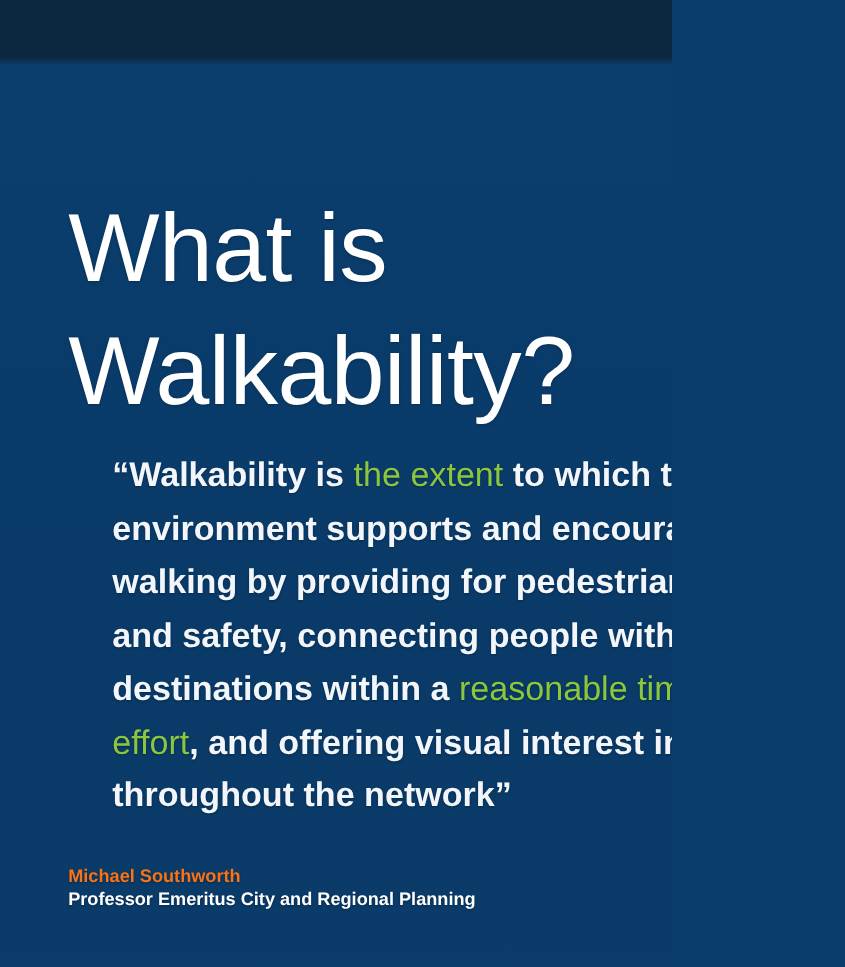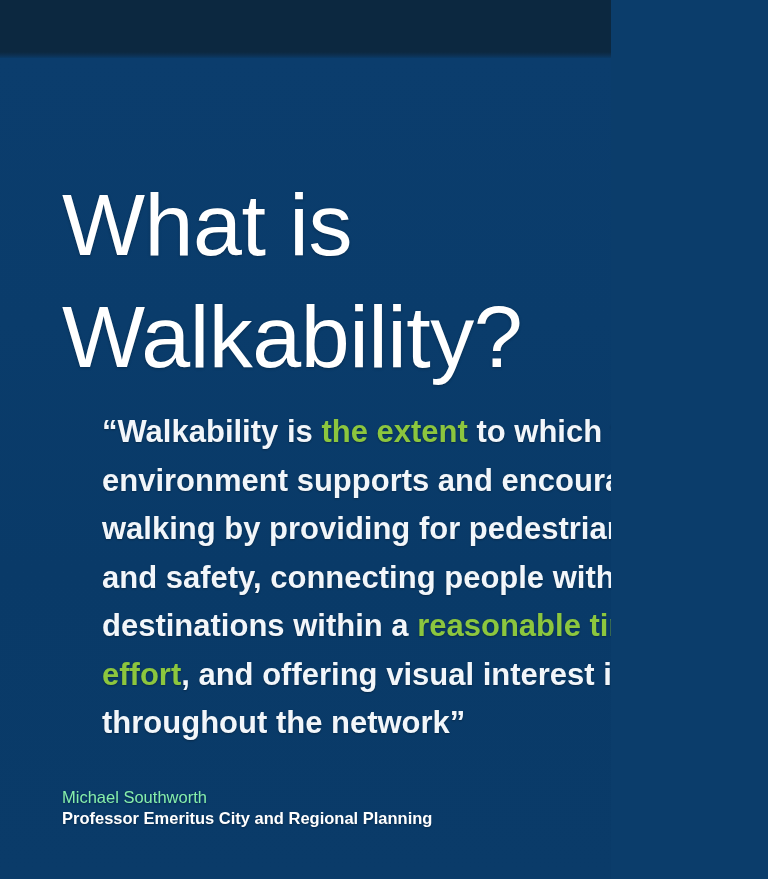--- a/index.html
+++ b/index.html
@@ -74,39 +74,39 @@
     top: 377px;
     width: 672px;
     font-size: 31px;
     font-weight: 600;
     line-height: 48.5px;
     color: #f2f6fa;
     text-shadow: 0 1px 2px rgba(0,0,0,0.30);
   }
   #quote .hl {
     color: #8cc63e;
-    font-weight: 700;
+    font-weight: 400;
     text-shadow: 0 1px 2px rgba(0,0,0,0.30);
   }
 
   
   #attribution {
     position: absolute;
     left: 62px;
     top: 787px;
     width: 640px;
     font-size: 16.5px;
     line-height: 20.5px;
     color: #e7eef5;
     text-shadow: 0 1px 2px rgba(0,0,0,0.30);
   }
   #attribution .name {
     display: block;
-    font-weight: 400;
-    color: #86efac;
+    font-weight: 700;
+    color: #f97316;
   }
   #attribution .role,
   #attribution .org {
     display: block;
     font-weight: 600;
     color: #ffffff;
   }
 </style>
 </head>
 <body>

